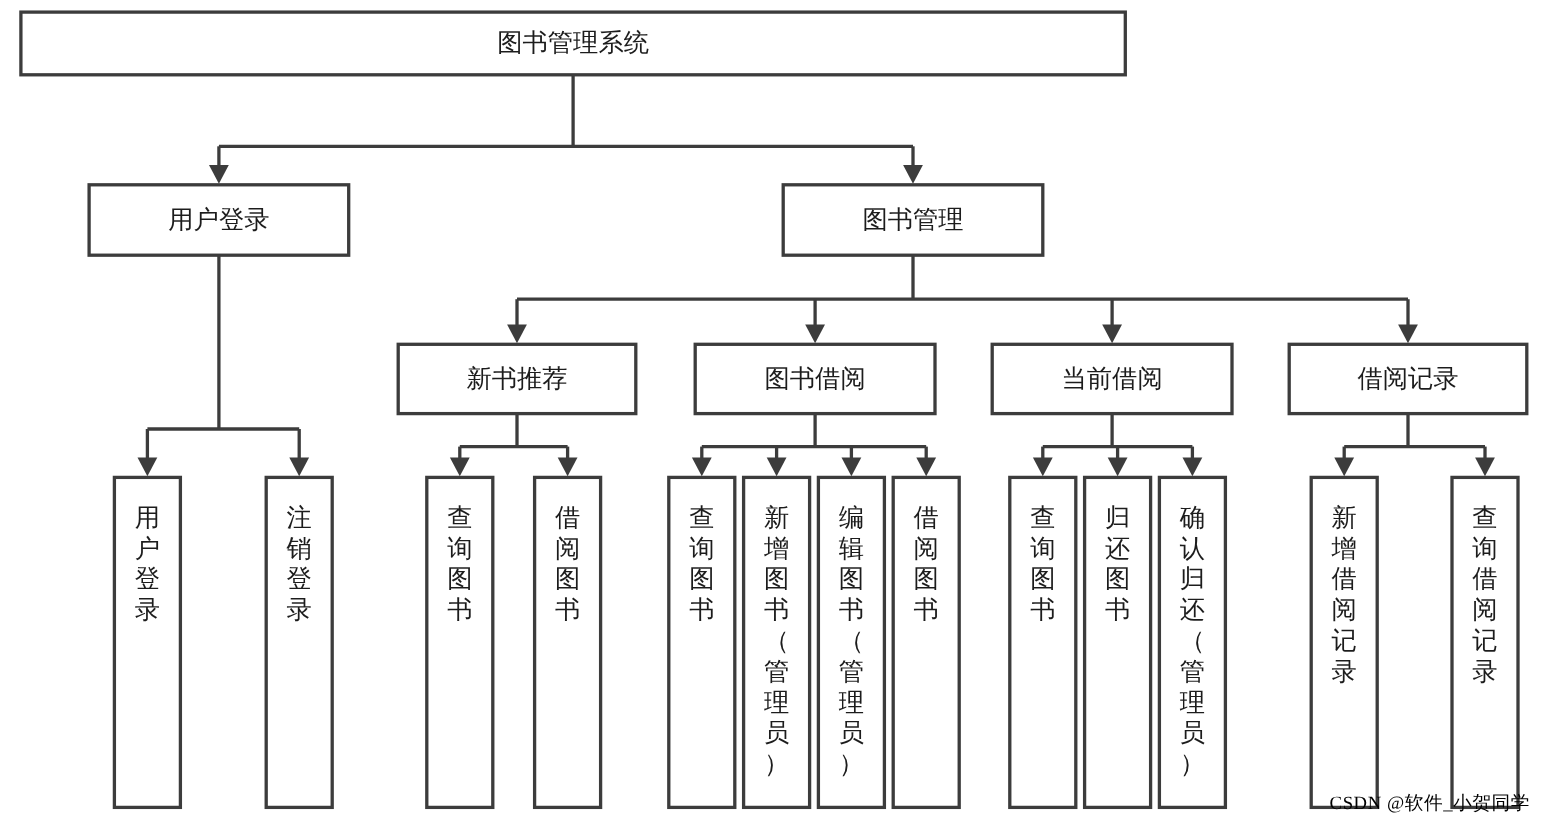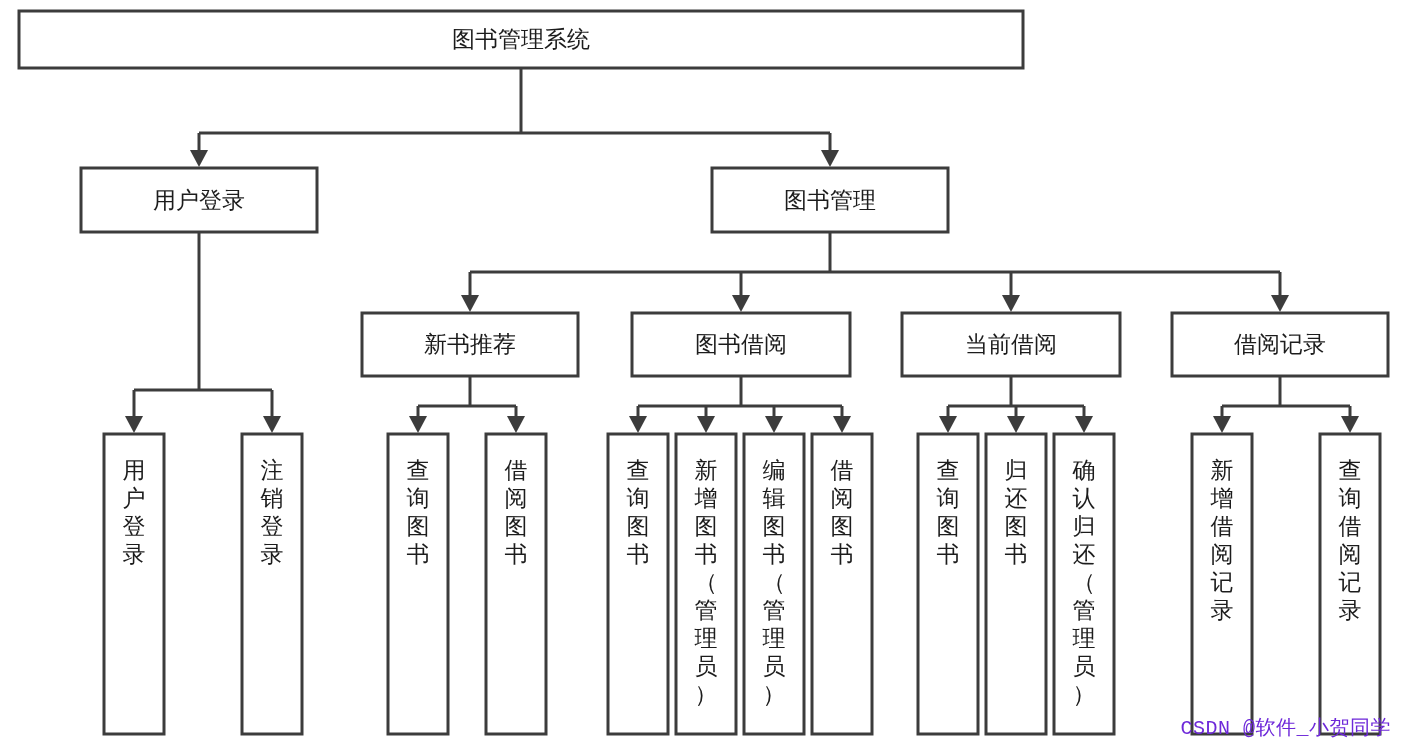--- a/index.html
+++ b/index.html
@@ -23,23 +23,23 @@
   }
   .vlabel{
     font-family:"DejaVu Sans","Liberation Sans",sans-serif;
     fill:#1c1c1c;
     font-size:23px;
     text-anchor:middle;
   }
   .watermark{
     position:absolute;
     right:14px;bottom:6px;
-    font-family:Liberation Mono, monospace;
-    font-size:20px;
-    color:#6d28d9;
+    font-family:Liberation Serif, serif;
+    font-size:17px;
+    color:#000000;
     letter-spacing:.5px;
     white-space:nowrap;
   }
 </style>
 </head>
 <body>
 
 <div id="page">
   <svg class="diagram" viewBox="0 0 1405 747">
     <g id="connector-layer">

